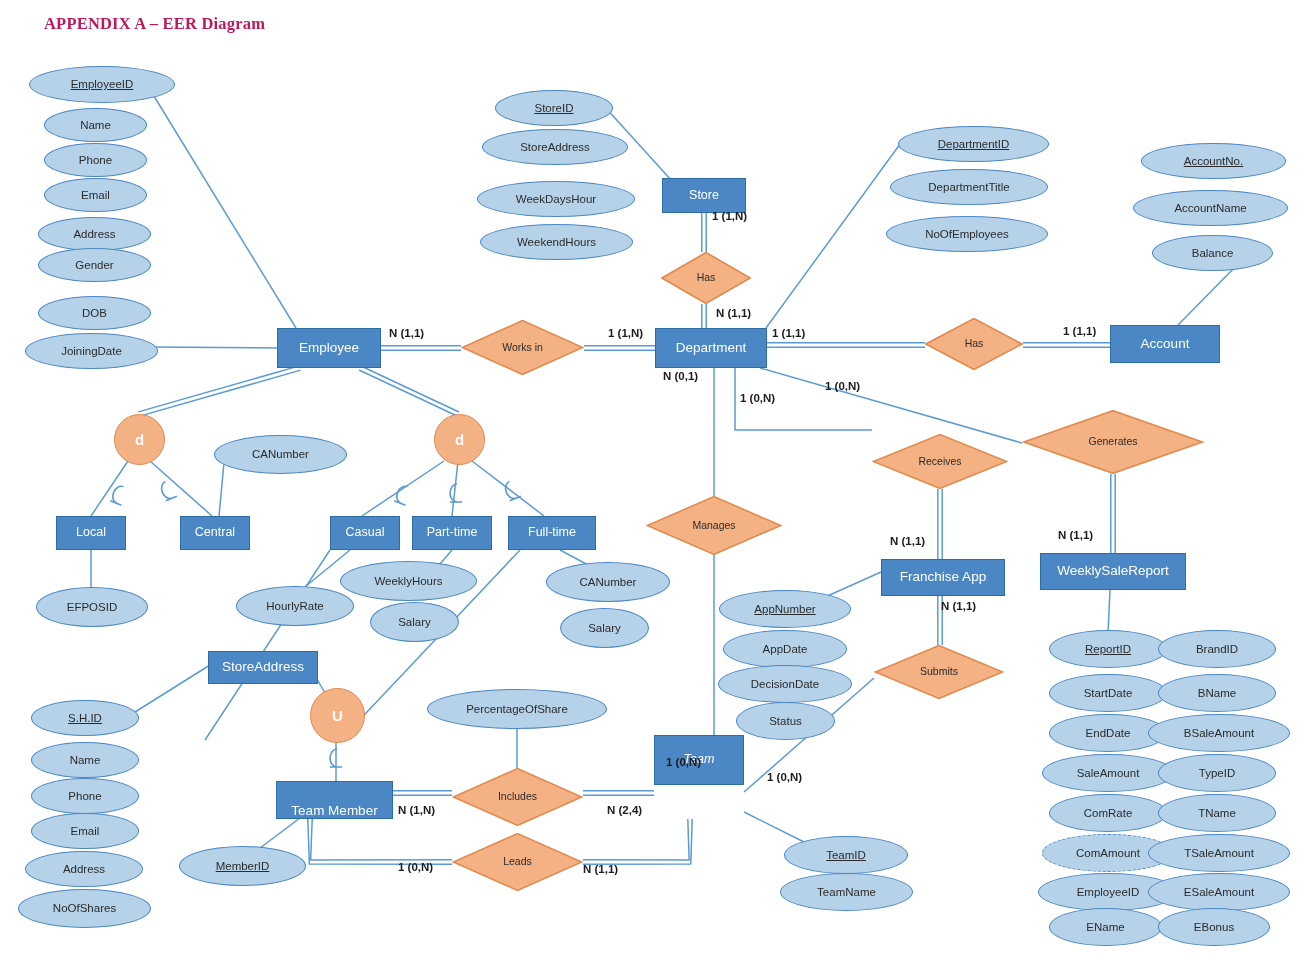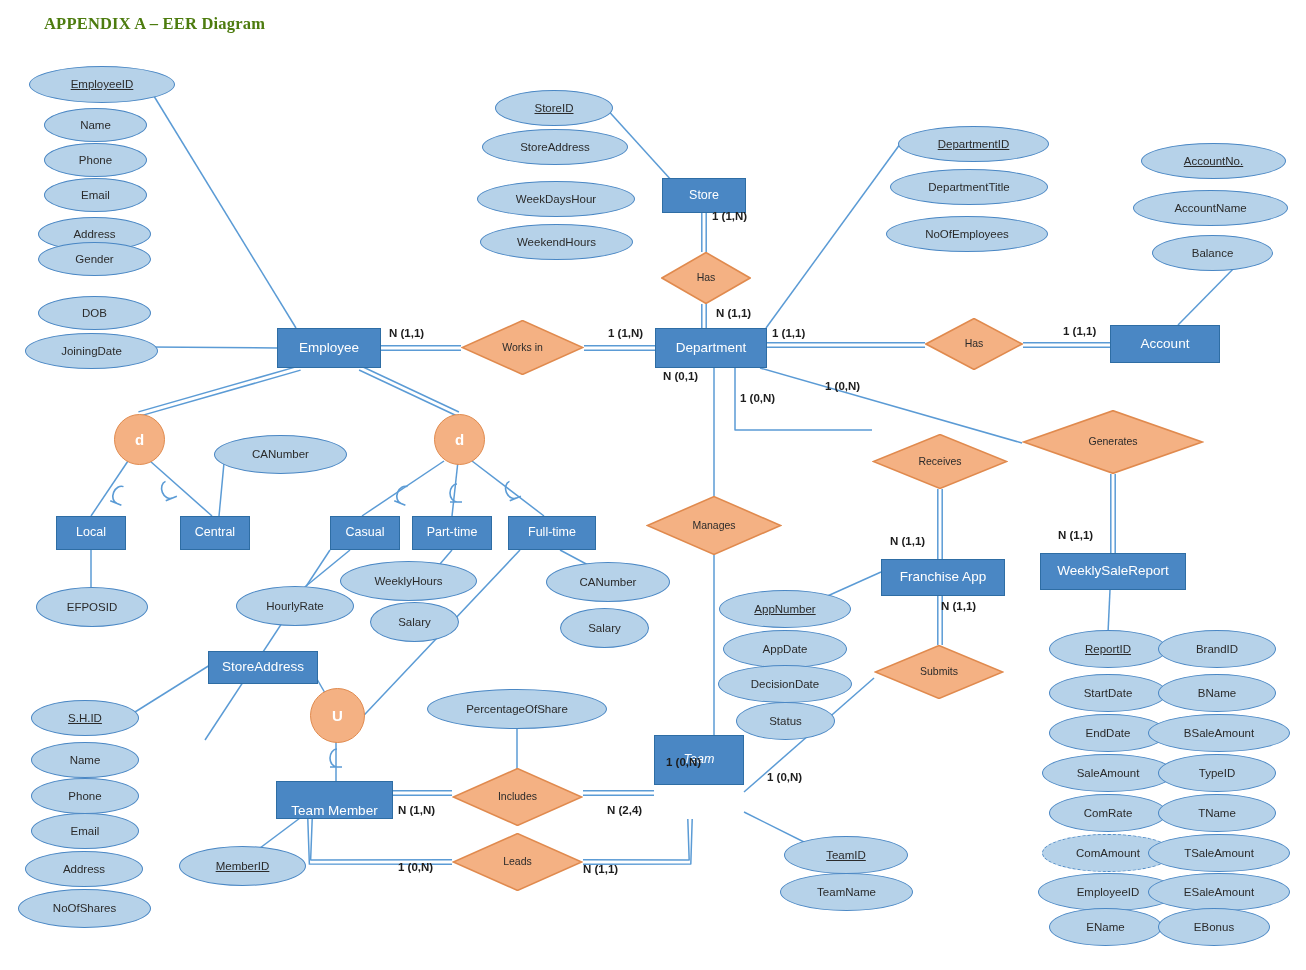--- a/index.html
+++ b/index.html
@@ -17,21 +17,21 @@
     background: #ffffff;
     overflow: hidden;
   }
   #title {
     position: absolute;
     left: 44px;
     top: 14px;
     font-family: "Liberation Serif", serif;
     font-weight: bold;
     font-size: 16.5px;
-    color: #4d7c0f;
+    color: #be185d;
     letter-spacing: 0.2px;
     white-space: nowrap;
   }
   #edges {
     position: absolute;
     left: 0; top: 0;
     width: 1306px;
     height: 970px;
   }
   
@@ -208,21 +208,21 @@
       </div>
       <div class="attr" style="left: 44px; top: 143px; width: 103px; height: 34px;">
         <span>Phone</span>
       </div>
       <div class="attr" style="left: 44px; top: 178px; width: 103px; height: 34px;">
         <span>Email</span>
       </div>
       <div class="attr" style="left: 38px; top: 217px; width: 113px; height: 34px;">
         <span>Address</span>
       </div>
-      <div class="attr" style="left: 38px; top: 242px; width: 113px; height: 34px;">
+      <div class="attr" style="left: 38px; top: 248px; width: 113px; height: 34px;">
         <span>Gender</span>
       </div>
       <div class="attr" style="left: 38px; top: 296px; width: 113px; height: 34px;">
         <span>DOB</span>
       </div>
       <div class="attr" style="left: 25px; top: 333px; width: 133px; height: 36px;">
         <span>JoiningDate</span>
       </div>
       <div class="attr key" style="left: 495px; top: 90px; width: 118px; height: 36px;">
         <span>StoreID</span>

